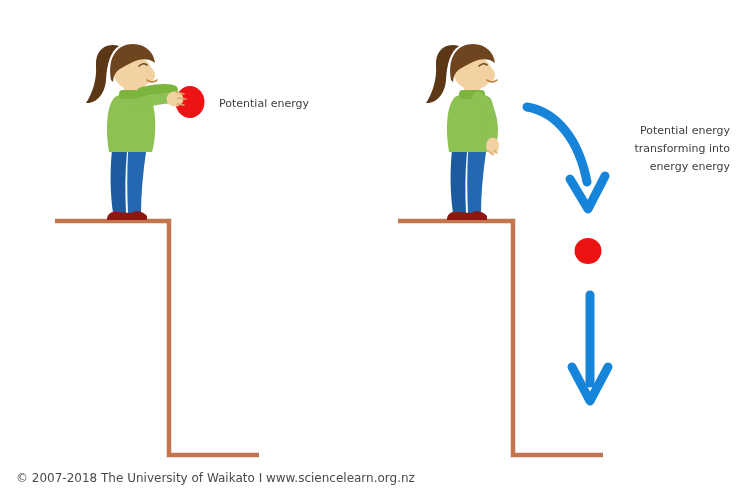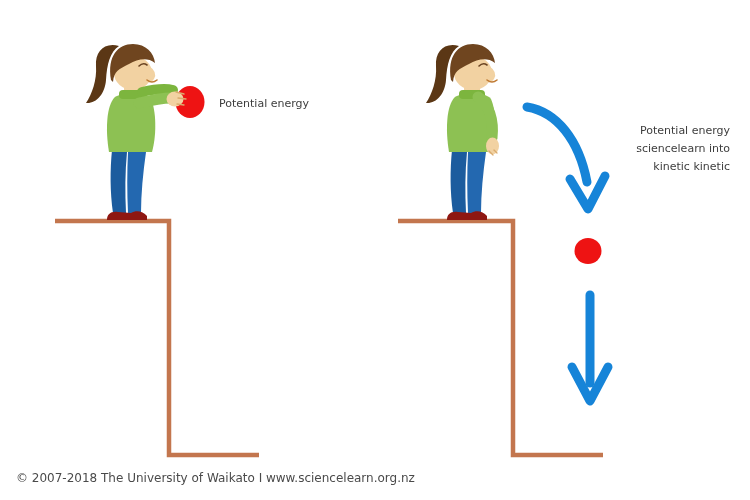--- a/index.html
+++ b/index.html
@@ -115,18 +115,18 @@
         <path class="arrow" d="M590,295 L590,383"></path>
         <path class="arrow" d="M572,367 L590,401 L608,367"></path>
       </g>
     </g>
   </svg>
 
   <div id="left-caption" class="caption">Potential energy</div>
 
   <div id="right-caption" class="caption">
     <div>Potential energy</div>
-    <div>sciencelearn into</div>
-    <div>kinetic kinetic</div>
+    <div>transforming into</div>
+    <div>energy energy</div>
   </div>
 
   <div id="footer-caption">© 2007-2018 The University of Waikato I www.sciencelearn.org.nz</div>
 </div>
 
 </body></html>

